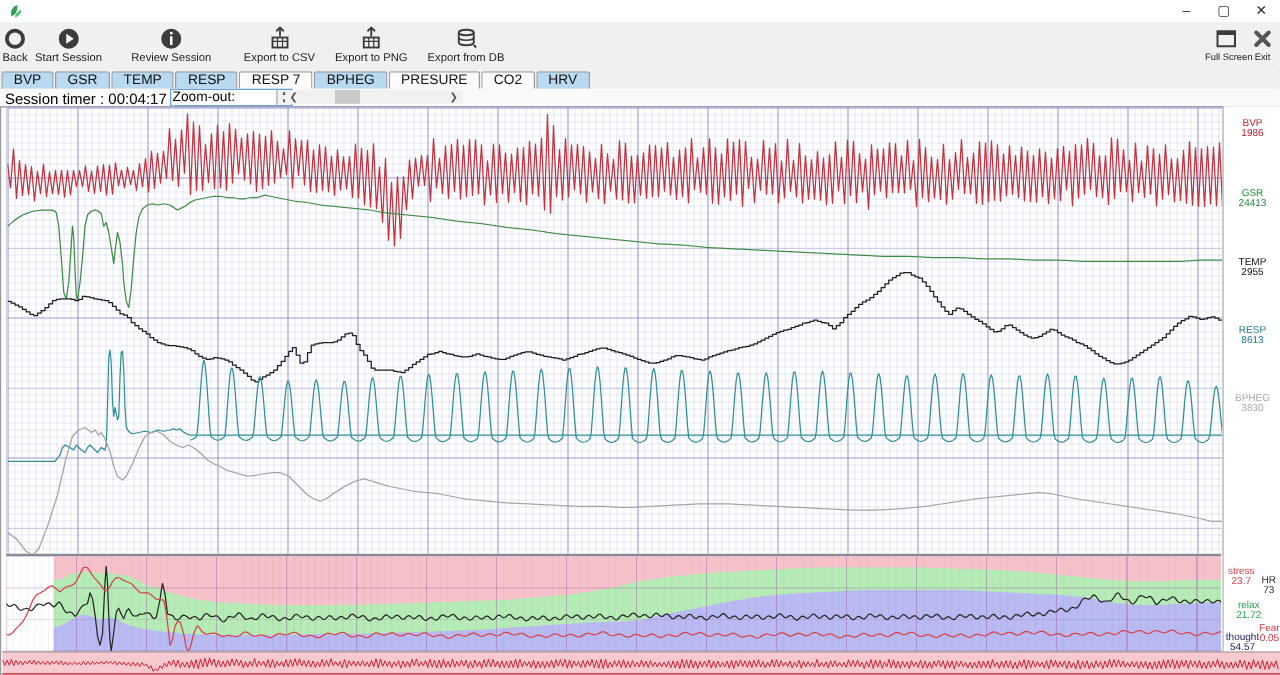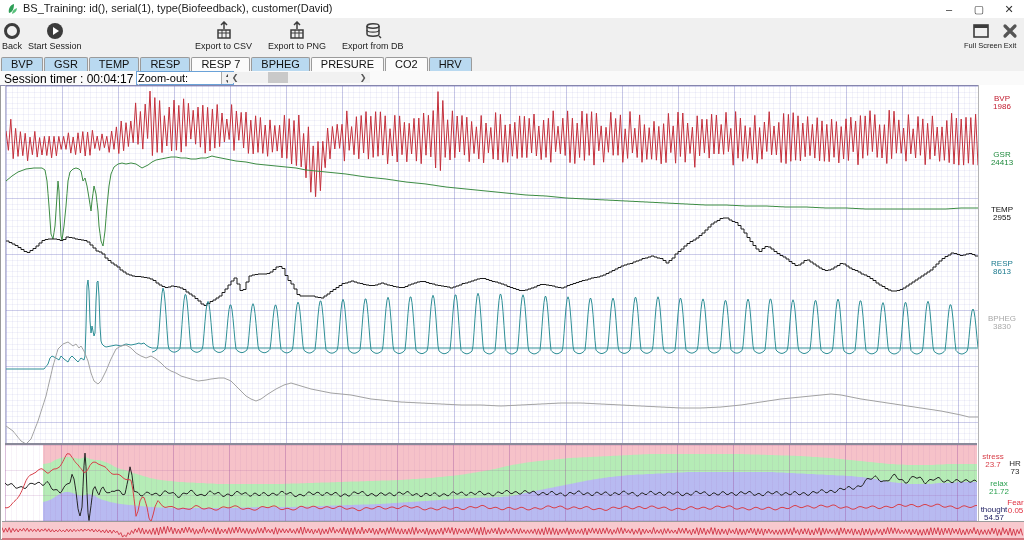--- a/index.html
+++ b/index.html
@@ -64,39 +64,46 @@
   .siglabel{position:absolute;font-size:8px;line-height:8px;text-align:center;white-space:pre-line;}
 </style>
 </head>
 <body>
 
 <div id="titlebar">
   <svg id="app-icon" viewBox="0 0 12 12">
     <path d="M3 10 C2 6 4 2 8 1 C8 5 7 9 3 10 Z" fill="#2e9e57"></path>
     <path d="M6 11 C9 10 11 8 11 5 C8 6 6 8 6 11 Z" fill="#57c07a"></path>
   </svg>
-  <span id="title-text">BS_Training: id(), serial(1), type(Biofeedback), customer(David)</span>
   <div class="winbtn" id="btn-min">–</div>
   <div class="winbtn" id="btn-max">▢</div>
   <div class="winbtn" id="btn-close">✕</div>
 </div>
 
 <div id="toolbar">
     <div class="tbtn" style="left: 2px;">
       <span class="ticon"><svg viewBox="0 0 20 20" width="20" height="20">
           <circle cx="10" cy="10" r="6.5" fill="none" stroke="#3c3c3c" stroke-width="3"></circle>
         </svg></span>
       <span class="tlabel">Back</span>
     </div>
     <div class="tbtn" style="left: 28px;">
       <span class="ticon"><svg viewBox="0 0 20 20" width="20" height="20">
           <circle cx="10" cy="10" r="8" fill="#3c3c3c"></circle>
           <path d="M8 6 L14 10 L8 14 Z" fill="#fff"></path>
         </svg></span>
       <span class="tlabel">Start Session</span>
+    </div>
+    <div class="tbtn" style="left: 105px;">
+      <span class="ticon"><svg viewBox="0 0 20 20" width="20" height="20">
+          <circle cx="10" cy="10" r="8" fill="#3c3c3c"></circle>
+          <rect x="9" y="8" width="2" height="7" fill="#fff"></rect>
+          <rect x="9" y="4.5" width="2" height="2" fill="#fff"></rect>
+        </svg></span>
+      <span class="tlabel">Review Session</span>
     </div>
     <div class="tbtn" style="left: 195px;">
       <span class="ticon"><svg viewBox="0 0 20 20" width="20" height="20">
           <path d="M10 1 L10 8 M7 4 L10 1 L13 4" stroke="#3c3c3c" stroke-width="1.5" fill="none"></path>
           <rect x="4" y="9" width="12" height="8" fill="none" stroke="#3c3c3c" stroke-width="1.5"></rect>
           <path d="M4 12 H16 M8 9 V17 M12 9 V17" stroke="#3c3c3c" stroke-width="1"></path>
         </svg></span>
       <span class="tlabel">Export to CSV</span>
     </div>
     <div class="tbtn" style="left: 268px;">

